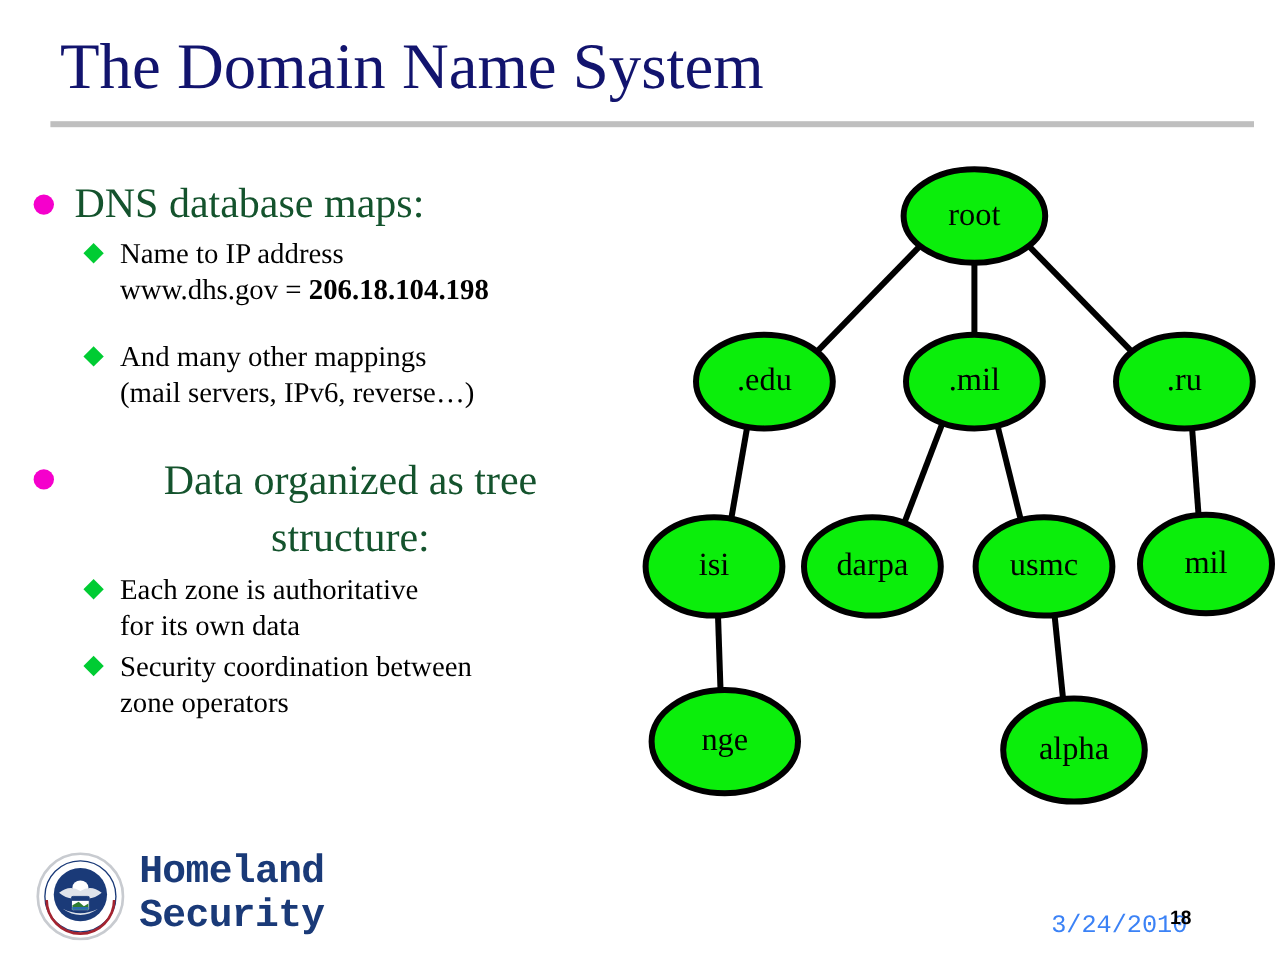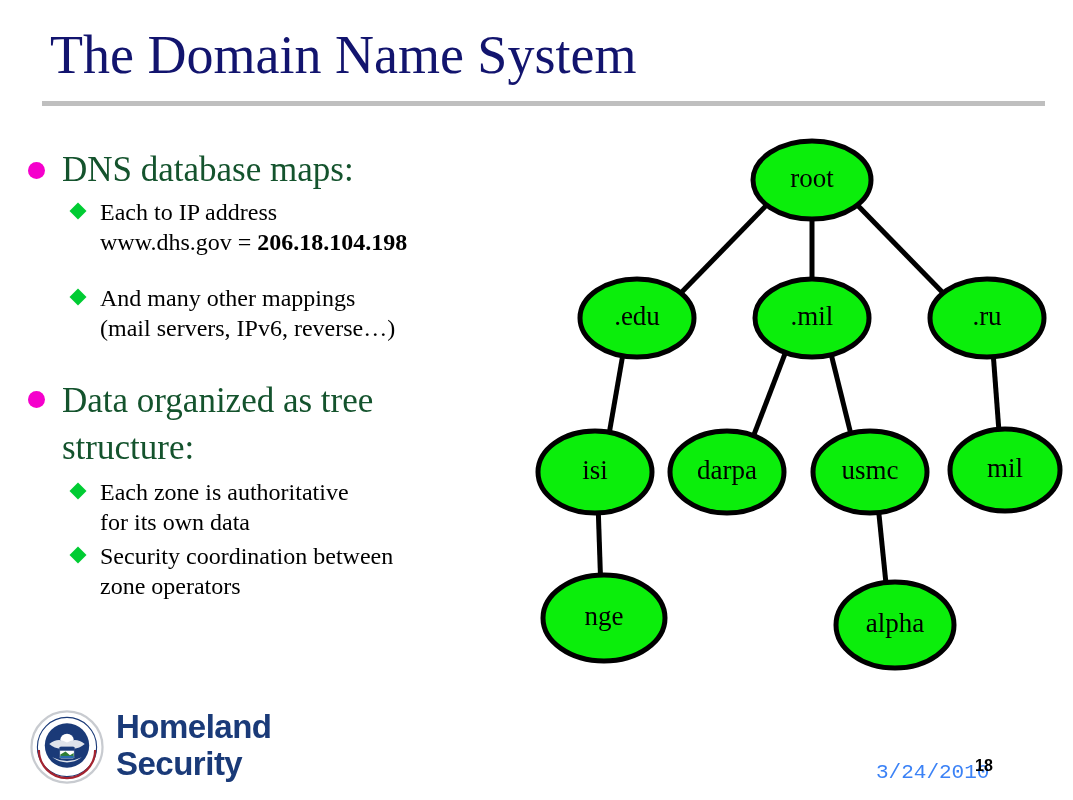--- a/index.html
+++ b/index.html
@@ -132,21 +132,21 @@
     position: absolute;
     left: 0;
     top: 2px;
     width: 74px;
     height: 74px;
   }
   .wordmark {
     position: absolute;
     left: 86px;
     top: 0px;
-    font-family: Liberation Sans, sans-serif;
+    font-family: Liberation Mono, monospace;
     font-size: 33px;
     line-height: 37px;
     font-weight: bold;
     color: #1A3A78;
     letter-spacing: -0.5px;
   }
   .footer-date {
     position: absolute;
     left: 876px;
     top: 761px;
@@ -175,37 +175,37 @@
   <div class="body-col">
 
     <div class="l1">
       <span class="dot"></span>
       <span>DNS database maps:</span>
     </div>
 
     <div class="l2wrap">
       <div class="l2">
         <span class="diamond"></span>
-        <span>Each to IP address</span><br>
+        <span>Name to IP address</span><br>
         <span class="ital">www.dhs.gov</span><span> = </span><span class="bold">206.18.104.198</span>
       </div>
 
       <div class="spacer-sm"></div>
 
       <div class="l2">
         <span class="diamond"></span>
         
         <span>And many other mappings</span><br>
         <span>(mail servers, IPv6, reverse…)</span>
       </div>
     </div>
 
     <div class="spacer-md"></div>
 
-    <div class="l1" style="line-height:47px;">
+    <div class="l1" style="line-height:47px;text-align:center;">
       <span class="dot"></span>
       <span>Data organized as tree</span><br>
       <span>structure:</span>
     </div>
 
     <div class="l2wrap">
       <div class="l2">
         <span class="diamond"></span>
         <span>Each zone is authoritative</span><br>
         <span>for its own data</span>

